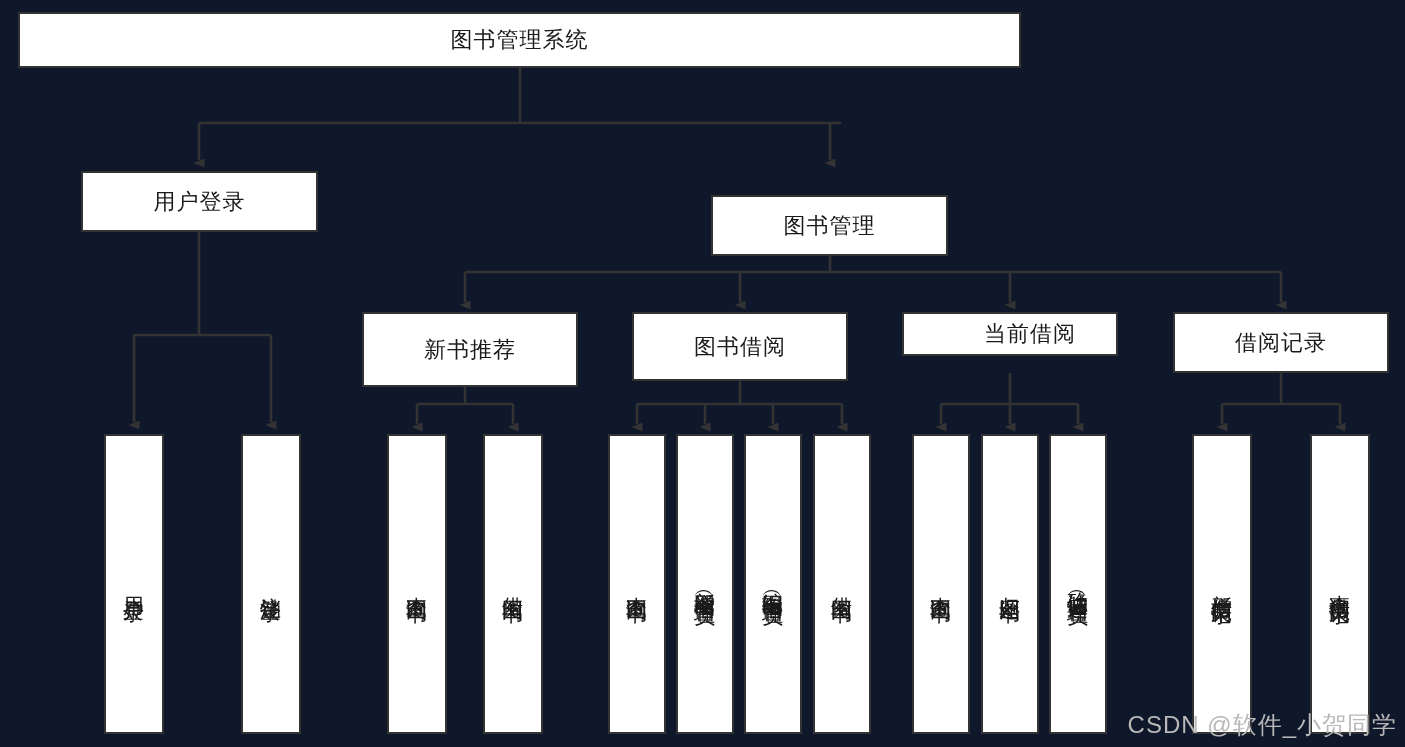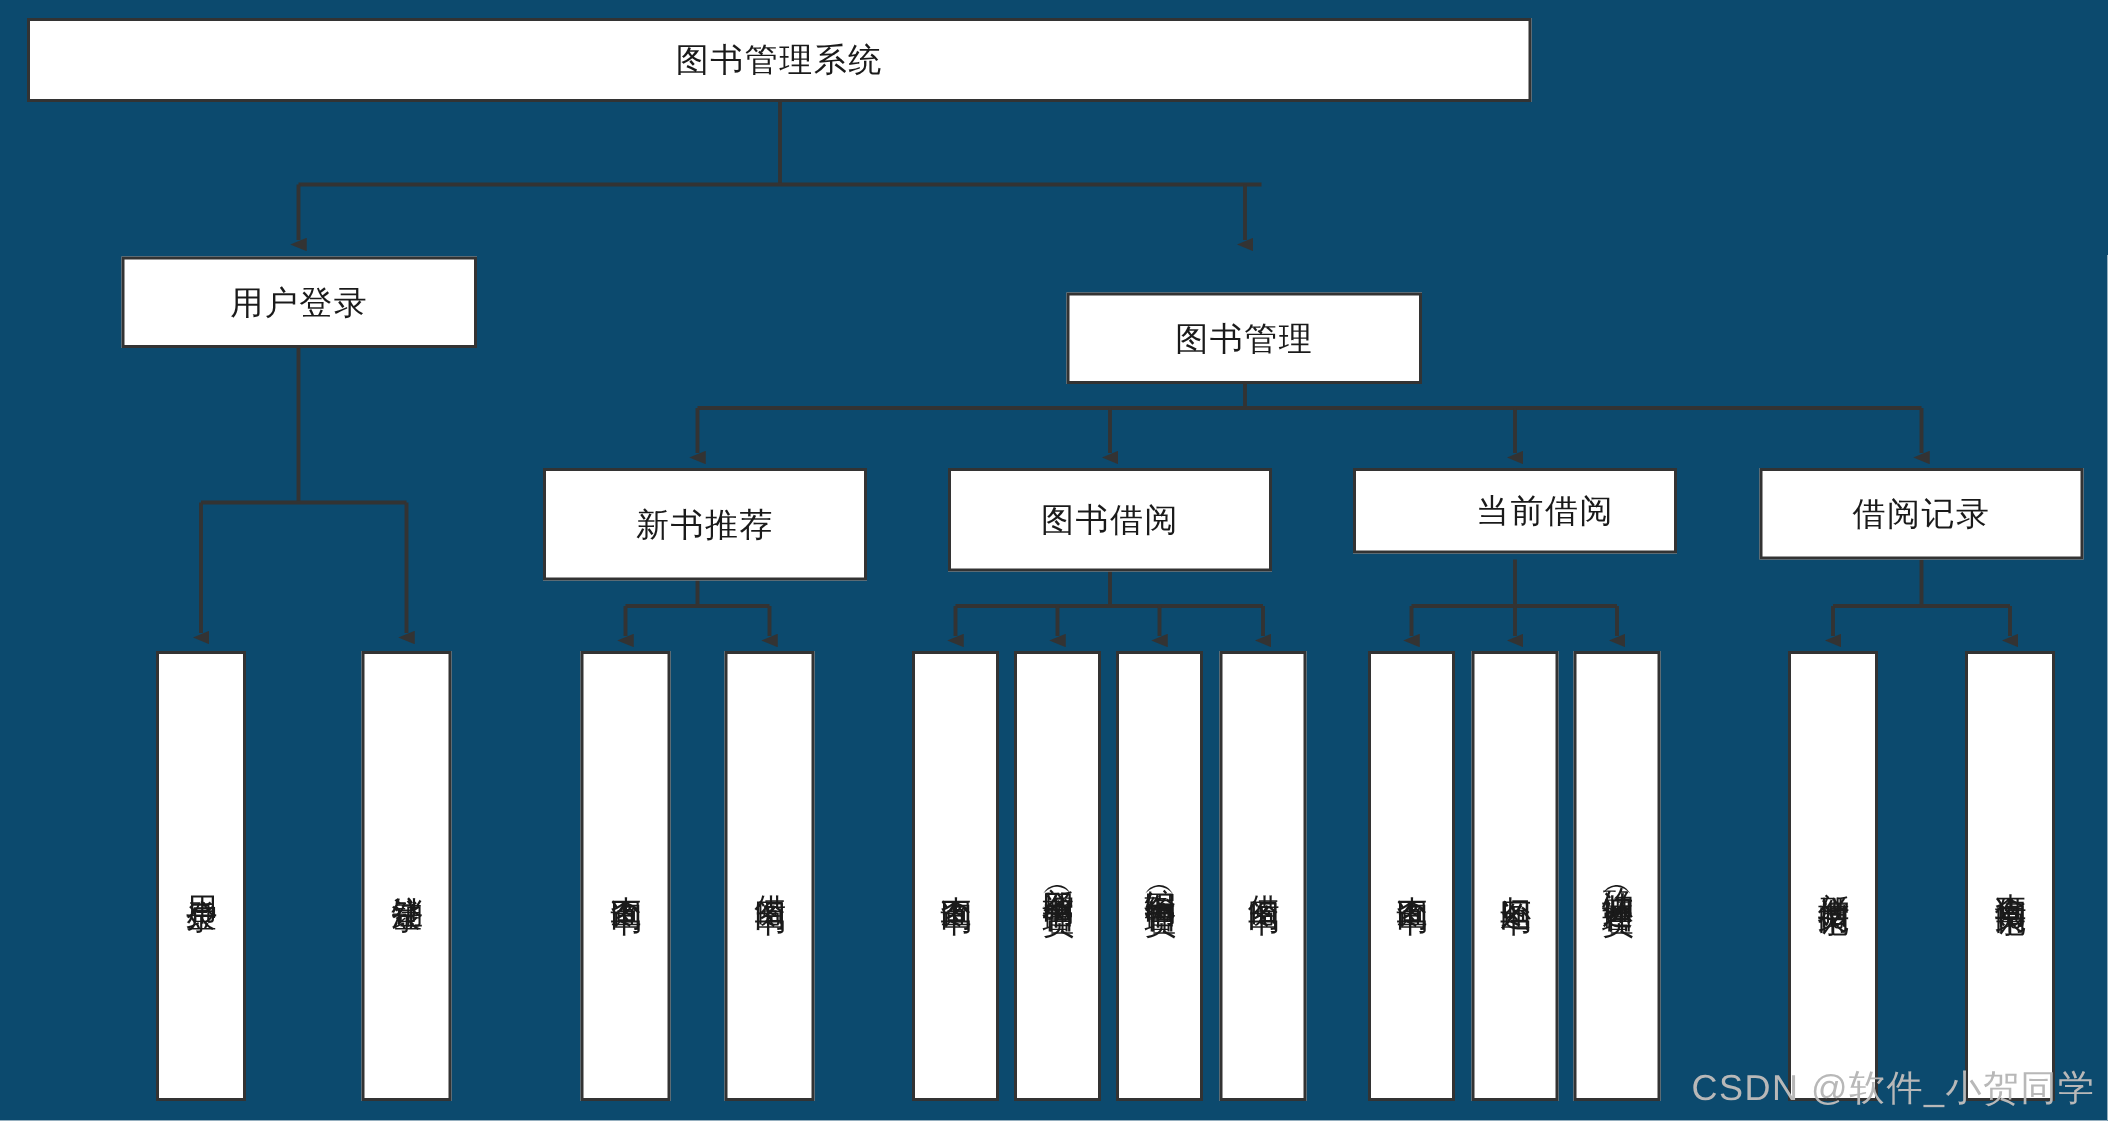--- a/index.html
+++ b/index.html
@@ -7,21 +7,21 @@
     padding: 0;
     background: #ffffff;
   }
   body {
     font-family: "Liberation Sans", "DejaVu Sans", sans-serif;
   }
   #canvas {
     position: relative;
     width: 1405px;
     height: 747px;
-    background: #0c4a6e;
+    background: #0f172a;
     overflow: hidden;
   }
   svg.edges {
     position: absolute;
     left: 0;
     top: 0;
     width: 1405px;
     height: 747px;
     pointer-events: none;
   }
@@ -128,21 +128,21 @@
   <div class="node h" style="left:711px; top:171px; width:237px; height:61px;margin-top:24px;">
     <span>图书管理</span>
   </div>
 
   <div class="node h" style="left:362px; top:312px; width:216px; height:75px;">
     <span>新书推荐</span>
   </div>
   <div class="node h" style="left:632px; top:312px; width:216px; height:69px;">
     <span>图书借阅</span>
   </div>
-  <div class="node h" style="left:902px; top:312px; width:216px; height:57px;padding-left:40px;">
+  <div class="node h" style="left:902px; top:312px; width:216px; height:44px;padding-left:40px;">
     <span>当前借阅</span>
   </div>
   <div class="node h" style="left:1173px; top:312px; width:216px; height:61px;">
     <span>借阅记录</span>
   </div>
 
   <div class="node v" style="left:104px; top:434px; width:60px; height:300px;">
     <span class="vtext">用户登录</span>
   </div>
   <div class="node v" style="left:241px; top:434px; width:60px; height:300px;">

